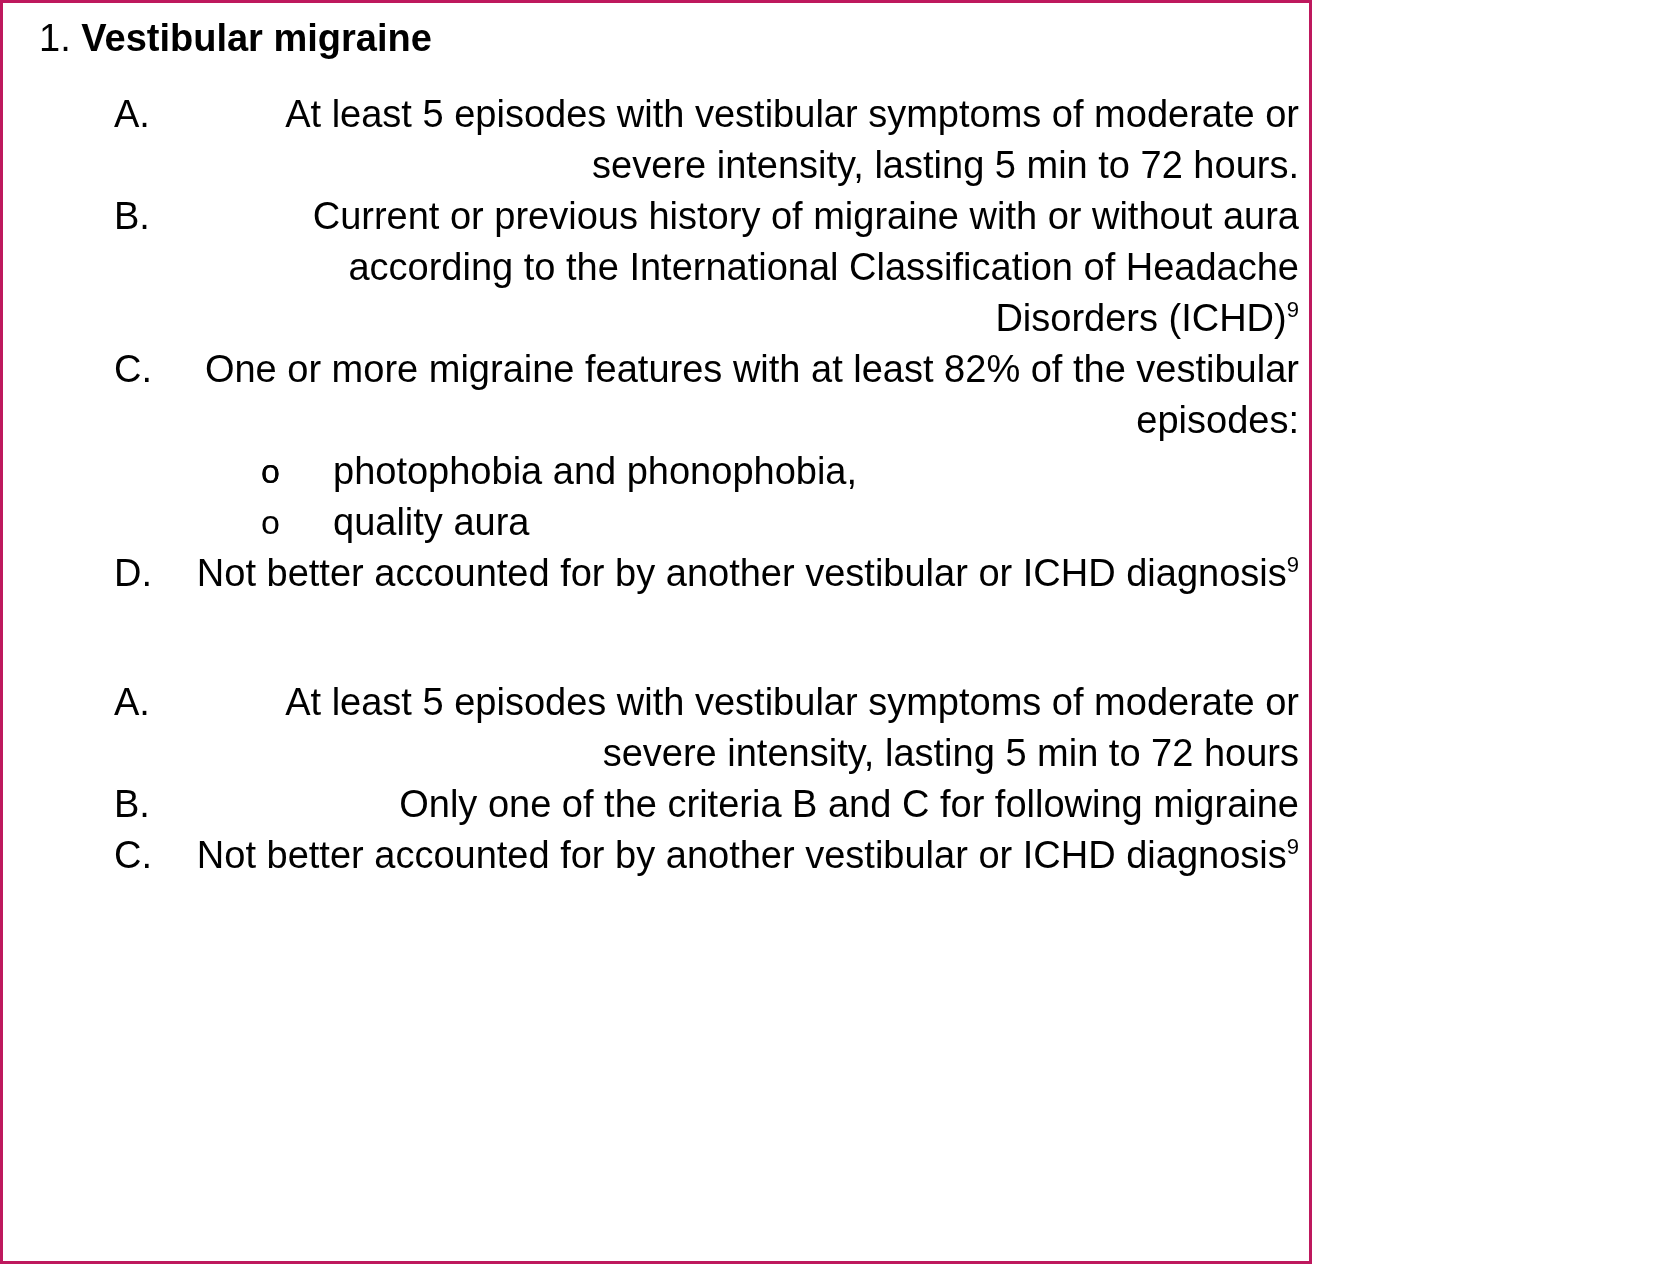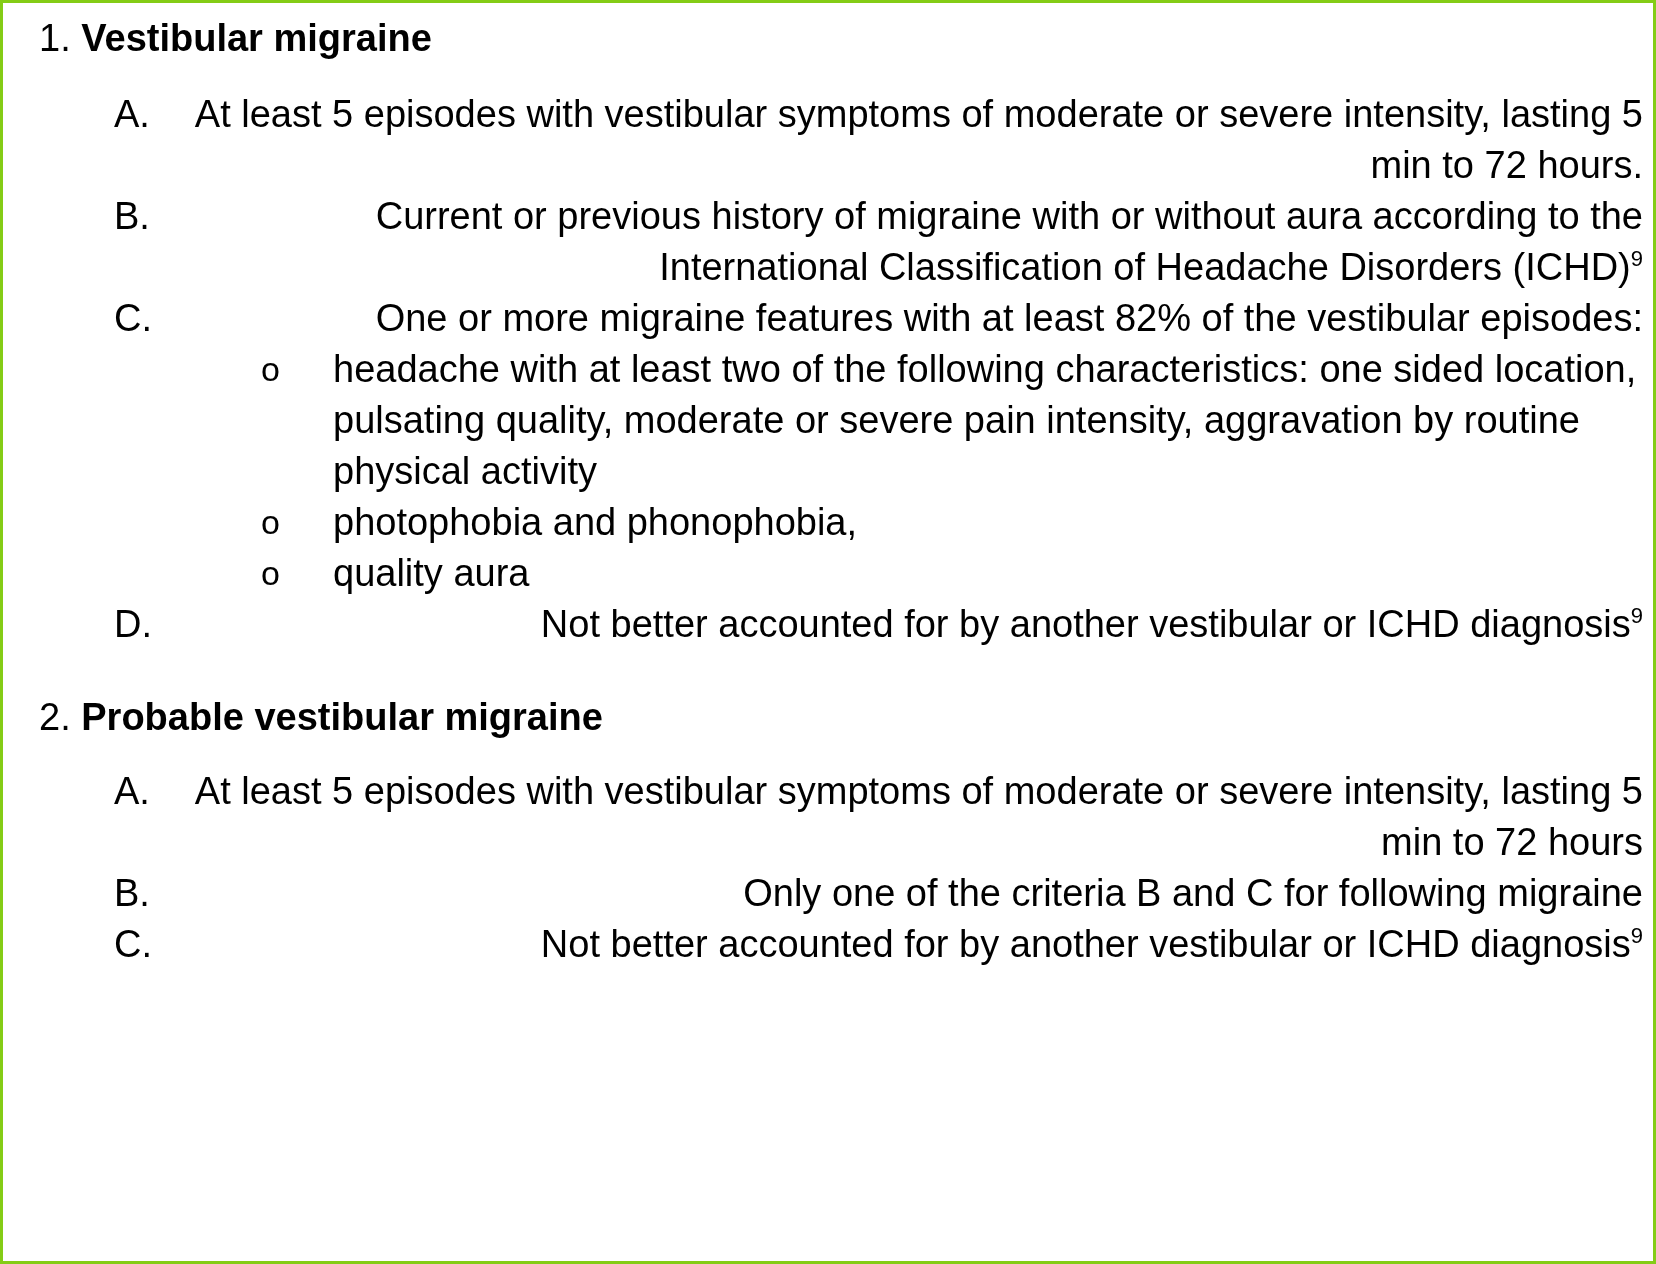--- a/index.html
+++ b/index.html
@@ -12,24 +12,24 @@
   body {
     width: 1656px;
     height: 1264px;
     font-family: "Liberation Sans", sans-serif;
     color: #000000;
     overflow: hidden;
   }
 
   .criteria-box {
     position: relative;
-    width: 1656px;
+    width: 1312px;
     height: 1264px;
     background: #ffffff;
-    border: 3px solid #84cc16;
+    border: 3px solid #be185d;
     padding: 0;
   }
 
   .inner {
     padding: 16px 10px 0 10px;
   }
 
   
   .section-heading {
     display: block;
@@ -130,21 +130,20 @@
         <span class="alpha-marker">B.</span>
         <span class="alpha-text"><span>Current or previous history of migraine with or without aura according to the International Classification of Headache Disorders (ICHD)</span><sup>9</sup></span>
       </li>
 
       <li class="alpha-item">
         <span class="alpha-marker">C.</span>
         <span class="alpha-text">One or more migraine features with at least 82% of the vestibular episodes:</span>
         <ul class="circle-list">
           <li class="circle-item">
             <span class="circle-marker">o</span>
-            <span class="circle-text">headache with at least two of the following characteristics: one sided location, pulsating quality, moderate or severe pain intensity, aggravation by routine physical activity</span>
           </li>
           <li class="circle-item">
             <span class="circle-marker">o</span>
             <span class="circle-text">photophobia and phonophobia,</span>
           </li>
           <li class="circle-item">
             <span class="circle-marker">o</span>
             <span class="circle-text">quality aura</span>
           </li>
         </ul>
@@ -152,24 +151,20 @@
 
       <li class="alpha-item">
         <span class="alpha-marker">D.</span>
         <span class="alpha-text"><span>Not better accounted for by another vestibular or ICHD diagnosis</span><sup>9</sup></span>
       </li>
 
     </ul>
 
     <div class="gap-between-sections"></div>
 
-    <div class="section-heading">
-      <span class="section-num">2.</span>
-      <span class="section-title">Probable vestibular migraine</span>
-    </div>
 
     <div class="gap-before-list"></div>
 
     <ul class="alpha-list">
 
       <li class="alpha-item">
         <span class="alpha-marker">A.</span>
         <span class="alpha-text">At least 5 episodes with vestibular symptoms of moderate or severe intensity, lasting 5 min to 72 hours</span>
       </li>
 

